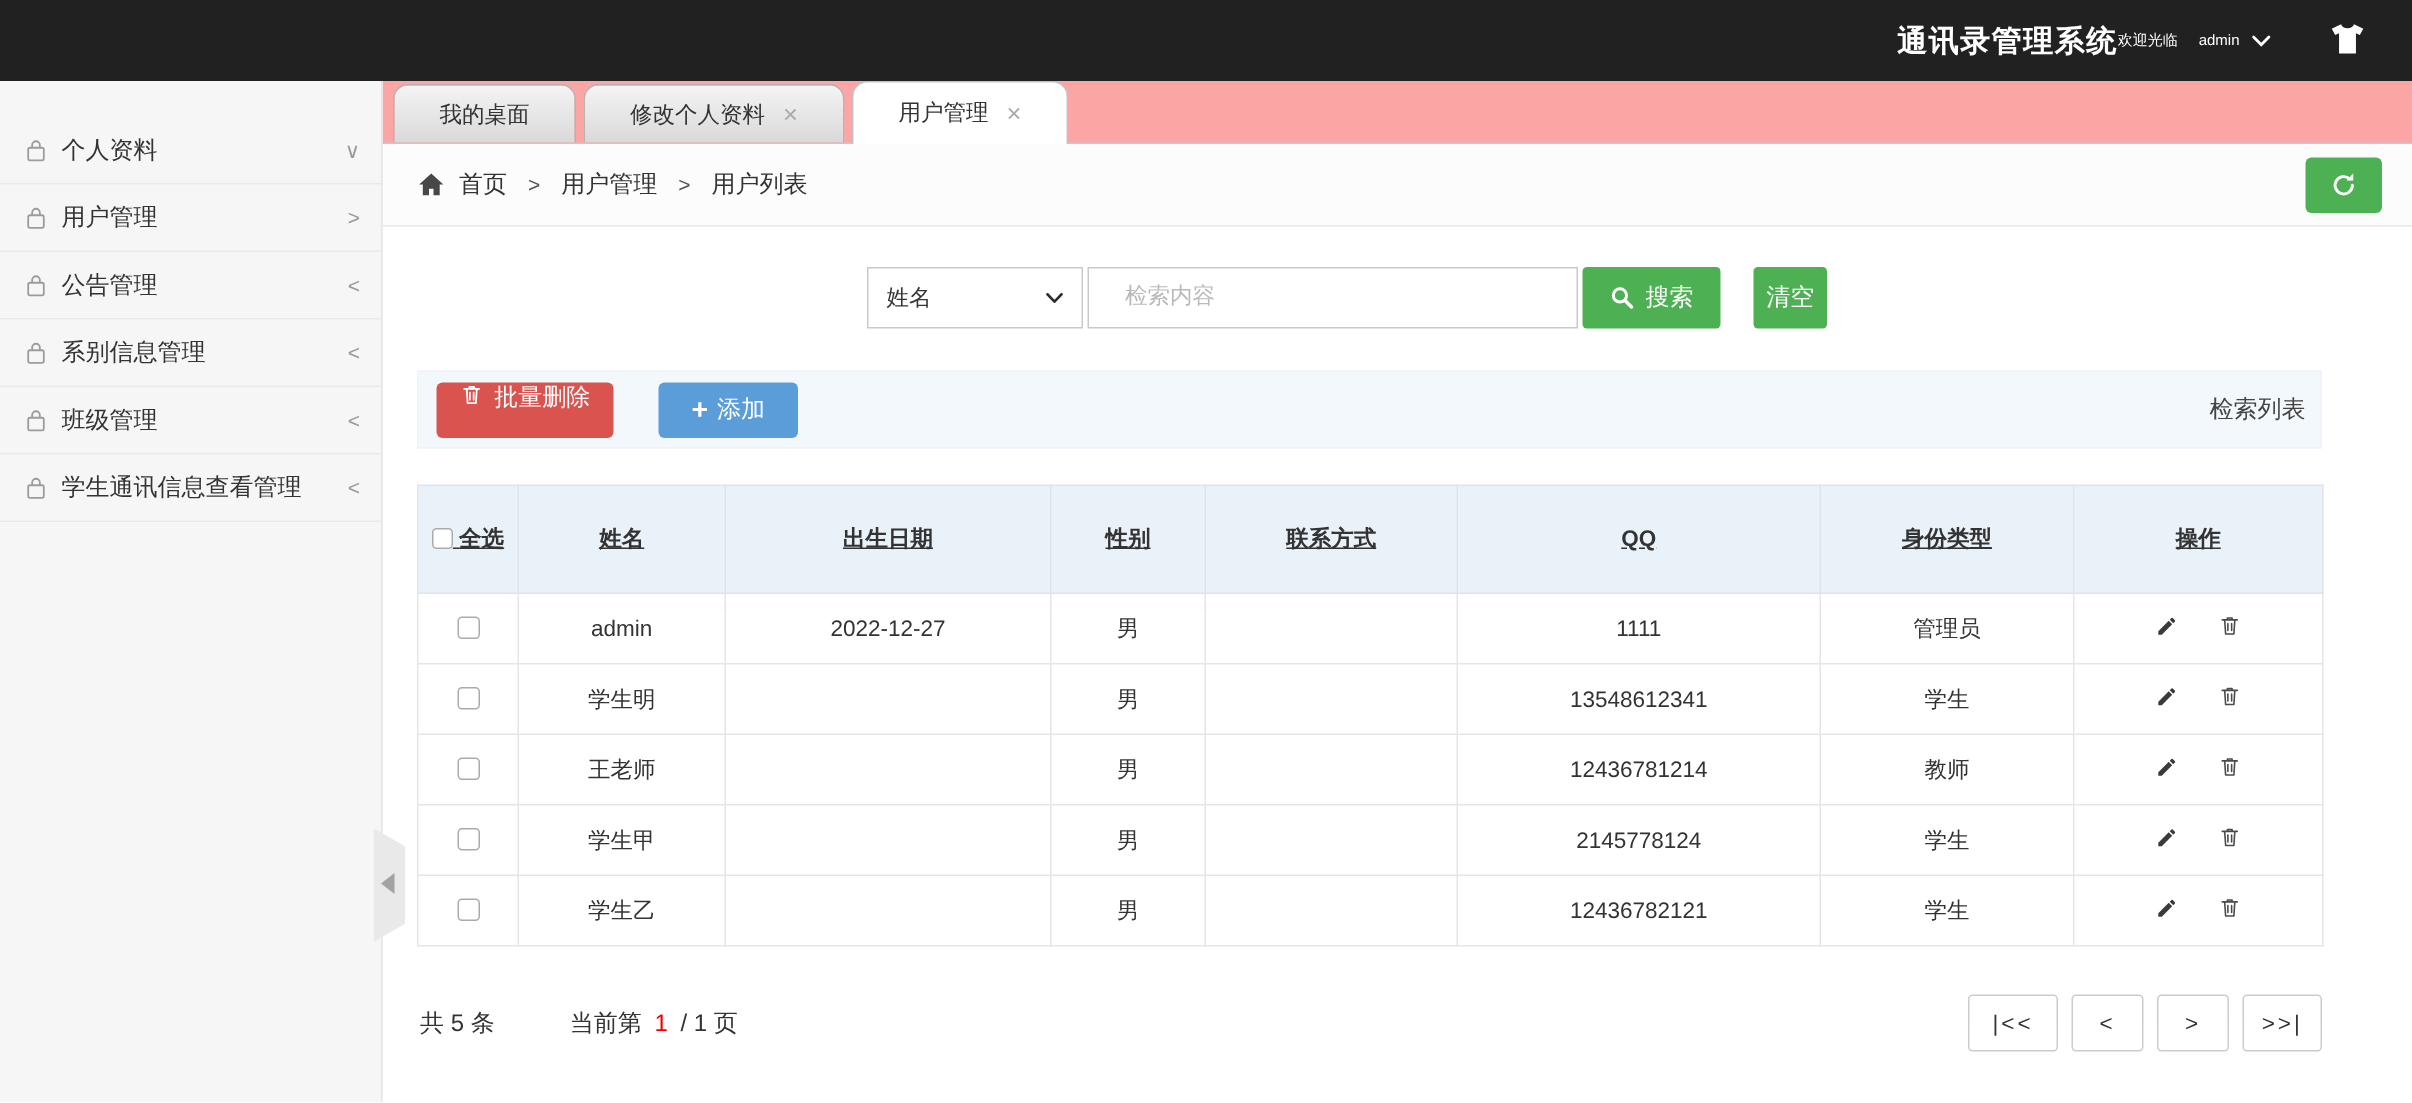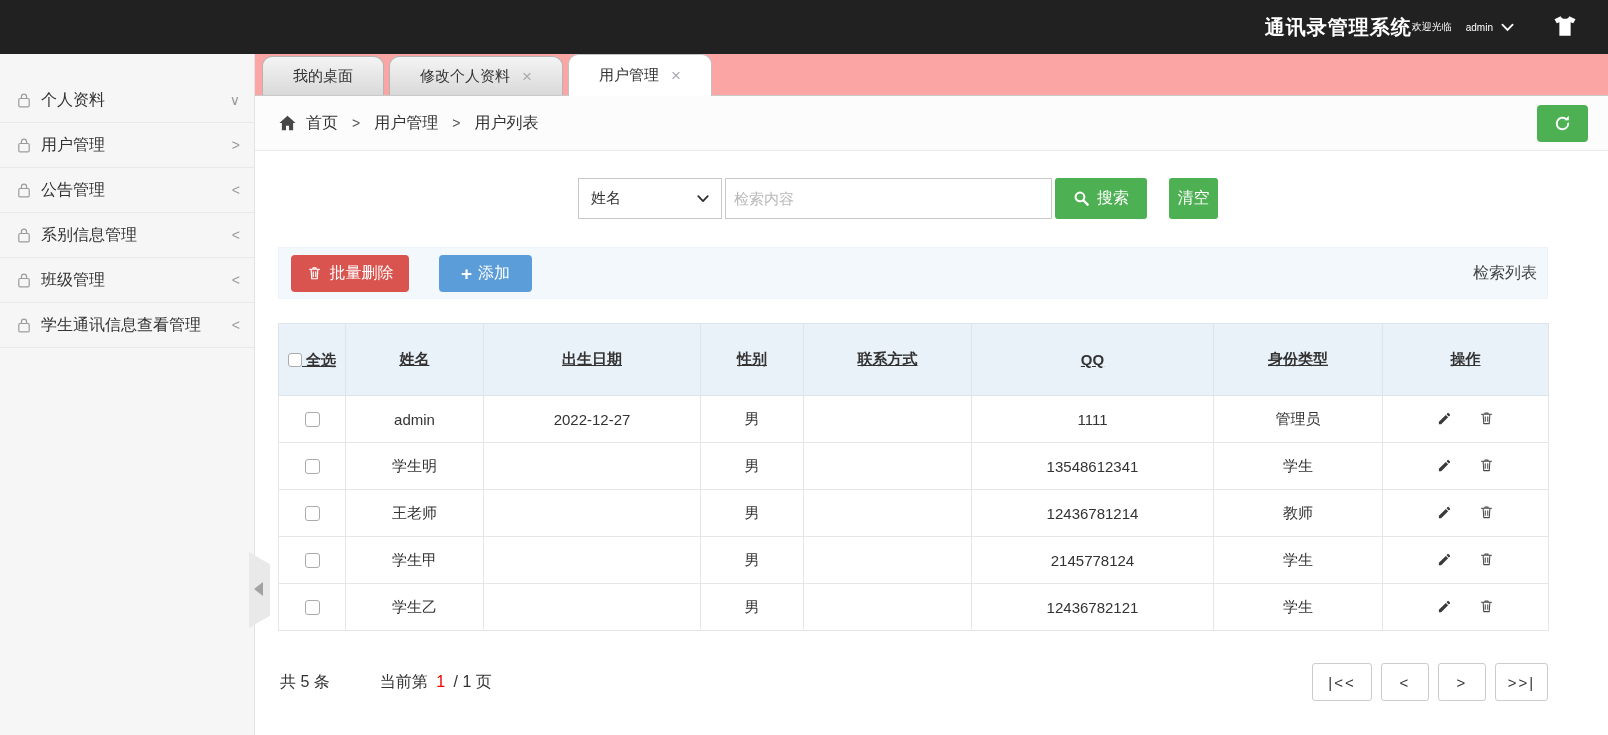--- a/index.html
+++ b/index.html
@@ -35,29 +35,29 @@
   .crumb-sep { margin:0 14px; color:#555; font-size:14px; }
   .crumb { color:#333; }
   .home-ic { display:flex; align-items:center; margin-right:9px; }
   .refresh-btn { position:absolute; right:20px; top:9px; width:51px; height:37px; background:#4db052; border:none; border-radius:4px; display:flex; align-items:center; justify-content:center; cursor:pointer; }
 
   .content { position:absolute; left:0; top:98px; right:0; bottom:0; background:#fff; }
 
   
   .search-row { position:absolute; left:323px; top:26px; display:flex; align-items:center; height:41px; }
   .field-select { width:144px; height:41px; border:1px solid #c9c9c9; background:#fff; display:flex; align-items:center; justify-content:space-between; padding:0 12px; font-size:15px; cursor:pointer; }
-  .search-input { width:327px; height:41px; border:1px solid #c9c9c9; margin-left:3px; padding:0 8px; font-size:15px; color:#333; outline:none; font-family:Liberation Sans, sans-serif; }
+  .search-input { width:327px; height:41px; border:1px solid #c9c9c9; margin-left:3px; padding:0 24px; font-size:15px; color:#333; outline:none; font-family:Liberation Serif, serif; }
   .search-input::placeholder { color:#b9b9b9; }
   .btn-green { height:41px; background:#4db052; color:#fff; border:none; border-radius:3px; font-size:16px; display:inline-flex; align-items:center; justify-content:center; gap:7px; cursor:pointer; font-family:inherit; }
   .btn-search { width:92px; margin-left:3px; }
   .btn-clear { width:49px; margin-left:22px; }
 
   
   .toolbar-panel { position:absolute; left:23px; top:95px; width:1270px; height:52px; background:#f3f8fd; border:1px solid #eef3f9; display:flex; align-items:center; padding:0 10px 0 12px; }
-  .btn-danger { width:118px; height:37px; background:#d9534f; color:#fff; border:none; border-radius:4px; font-size:16px; display:inline-flex; align-items:center; justify-content:center; gap:8px; cursor:pointer; font-family:Liberation Serif, serif; }
+  .btn-danger { width:118px; height:37px; background:#d9534f; color:#fff; border:none; border-radius:4px; font-size:16px; display:inline-flex; justify-content:center; gap:8px; cursor:pointer; font-family:Liberation Serif, serif; }
   .btn-blue { width:93px; height:37px; background:#5b9dd9; color:#fff; border:none; border-radius:4px; font-size:16px; display:inline-flex; align-items:center; justify-content:center; gap:6px; cursor:pointer; margin-left:30px; font-family:inherit; }
   .plus-glyph { font-size:19px; font-weight:700; line-height:1; }
   .panel-title { margin-left:auto; color:#444; font-size:16px; }
 
   
   .user-table { position:absolute; left:23px; top:171px; width:1270px; border-collapse:collapse; table-layout:fixed; font-size:15px; }
   .user-table th, .user-table td { border:1px solid #e3e6ea; text-align:center; vertical-align:middle; }
   .user-table thead th { background:#e9f1f9; height:72px; font-weight:700; color:#333; border-color:#dde4ec;text-decoration:underline; }
   .user-table tbody td { height:47px; background:#fff; color:#333; border-color:#e6e6e6; }
   .th-select { line-height:1.6; }

